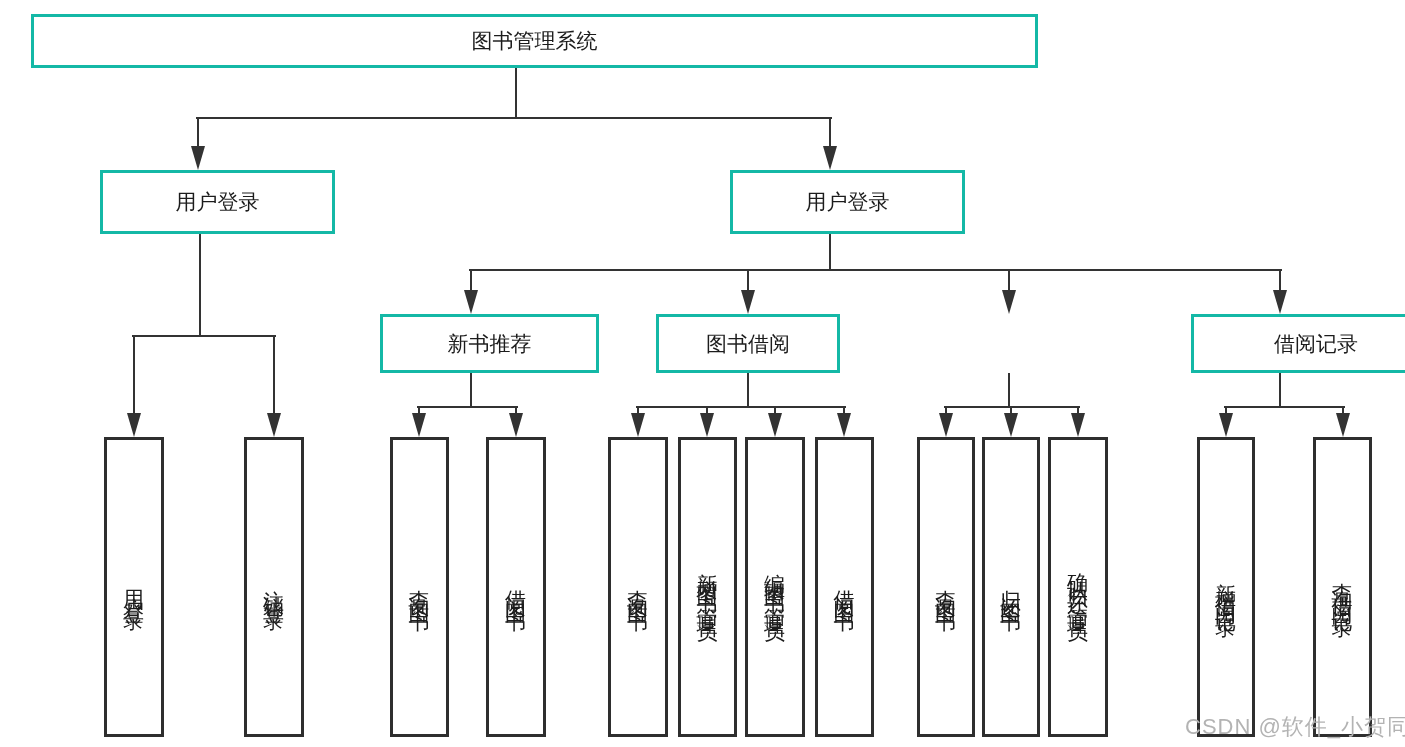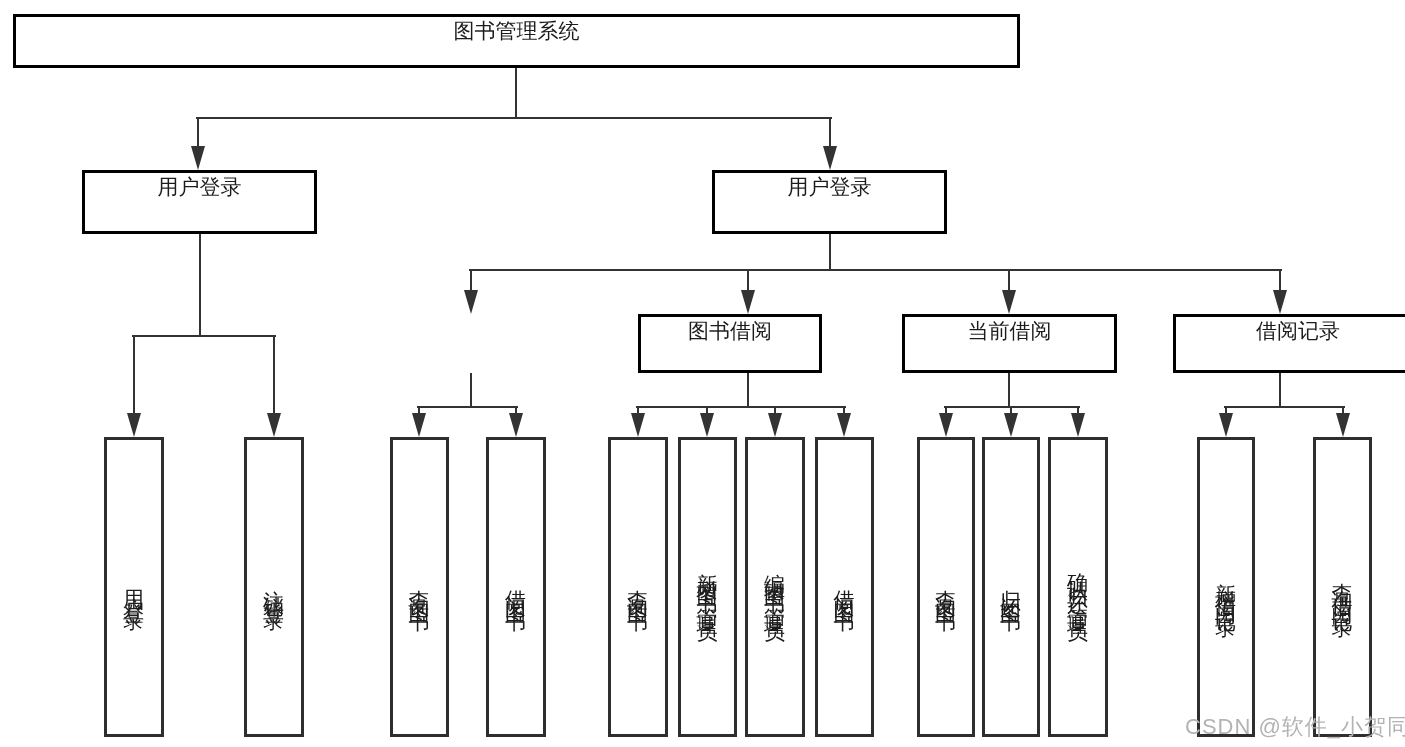--- a/index.html
+++ b/index.html
@@ -1,23 +1,23 @@
 <!DOCTYPE html>
 <html><head>
 <meta charset="utf-8">
 <style>
   html,body{margin:0;padding:0;background:#ffffff;}
   .stage{
     position:relative;width:1405px;height:747px;background:#ffffff;
     font-family:"Liberation Sans","DejaVu Sans",sans-serif;overflow:hidden;
   }
   .box{
-    position:absolute;box-sizing:border-box;border:3px solid #000000;background:#ffffff;
-    display:flex;justify-content:center;
-    font-size:21px;color:#1c1c1c;z-index:2;
+    position:absolute;box-sizing:border-box;border:3px solid #14b8a6;background:#ffffff;
+    display:flex;align-items:center;justify-content:center;
+    font-size:21px;color:#1c1c1c;z-index:2;margin-left:18px;
   }
   .vbox{
     position:absolute;box-sizing:border-box;border:3px solid #2e2e2e;background:#ffffff;
     display:flex;align-items:center;justify-content:center;
     font-size:21px;color:#1c1c1c;z-index:2;
   }
   .vbox span{
     writing-mode:vertical-rl;letter-spacing:7px;line-height:1;
   }
   .cline{position:absolute;background:#333333;z-index:1;}
@@ -95,25 +95,25 @@
     <span>图书管理系统</span>
   </div>
 
   <div class="box" style="left:82px;top:170px;width:235px;height:64px">
     <span>用户登录</span>
   </div>
   <div class="box" style="left:712px;top:170px;width:235px;height:64px">
     <span>用户登录</span>
   </div>
 
+  <div class="box" style="left:362px;top:314px;width:219px;height:59px">
+    <span>新书推荐</span>
+  </div>
   <div class="box" style="left:638px;top:314px;width:184px;height:59px">
     <span>图书借阅</span>
-  </div>
-  <div class="box" style="left:902px;top:314px;width:215px;height:59px">
-    <span>当前借阅</span>
   </div>
   <div class="box" style="left:1173px;top:314px;width:250px;height:59px">
     <span>借阅记录</span>
   </div>
 
   <div class="vbox" style="left:104px;top:437px;width:60px;height:300px">
     <span>用户登录</span>
   </div>
   <div class="vbox" style="left:244px;top:437px;width:60px;height:300px">
     <span>注销登录</span>

